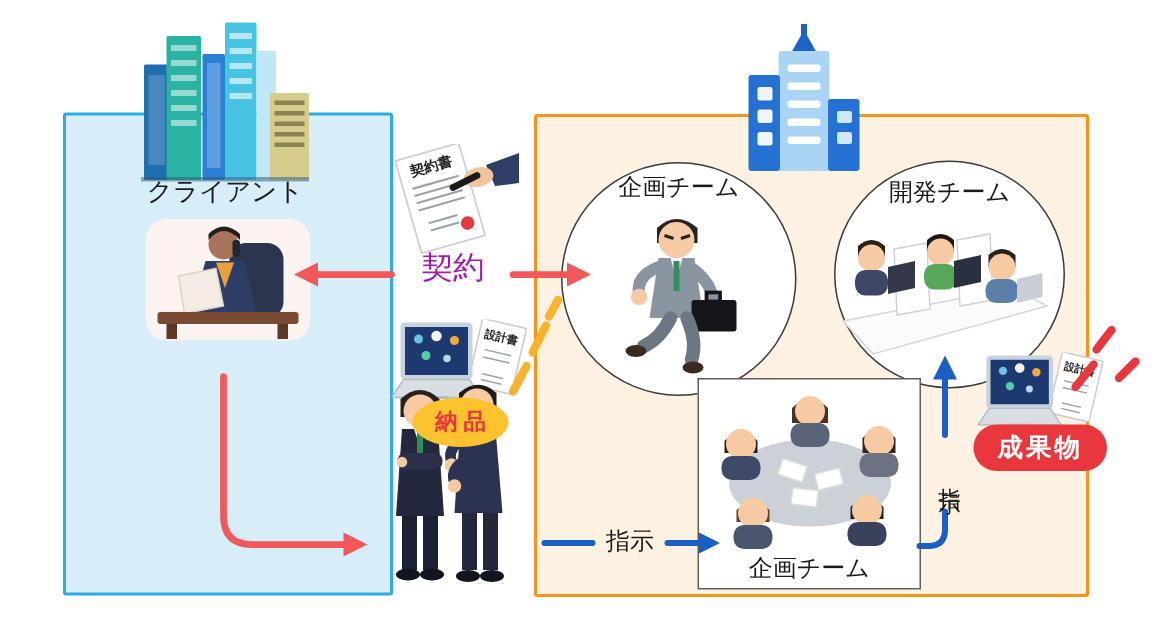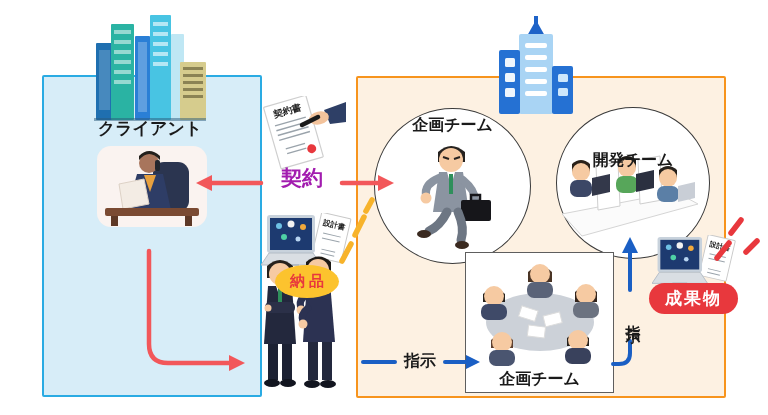--- a/index.html
+++ b/index.html
@@ -6,26 +6,26 @@
   html,body { background:#fff; }
   body { font-family:"DejaVu Sans","Liberation Sans",sans-serif; }
   #stage { position:relative; width:768px; height:415px; background:#fff; overflow:hidden; }
   .box { position:absolute; border-radius:2px; }
   #client-box { left:42px; top:75px; width:220px; height:322px; background:#d7edf8; border:2.5px solid #2aabe3; z-index:1; }
   #sier-box { left:356px; top:76px; width:370px; height:322px; background:#fdf1e2; border:2.5px solid #f7941d; z-index:1; }
   .circle { position:absolute; background:#fff; border:1.6px solid #3a3a3a; border-radius:50%; z-index:2; }
   #sales-circle { left:374px; top:108px; width:157px; height:156px; }
   #dev-circle { left:556px; top:107px; width:154px; height:152px; }
   #plan-box { position:absolute; left:465px; top:252px; width:149px; height:141px; background:#fff; border:1.5px solid #5e5e5e; z-index:2; }
-  .lbl { position:absolute; color:#1a1a1a; font-weight:bold; text-align:center; z-index:8; line-height:1.1; white-space:nowrap; }
+  .lbl { position:absolute; color:#1a1a1a; font-weight:normal; text-align:center; z-index:8; line-height:1.1; white-space:nowrap; }
   #lbl-client { left:70px; top:119px; width:160px; font-size:17px; }
   #lbl-contact { left:92px; top:230px; width:118px; font-size:17px; }
   #lbl-sier { left:487px; top:112px; width:100px; font-size:20px; }
   #lbl-sales { left:374px; top:116px; width:157px; font-size:16px; }
-  #lbl-dev { left:556px; top:119px; width:154px; font-size:16px;margin-top:32px; }
+  #lbl-dev { left:556px; top:119px; width:154px; font-size:16px; }
   #lbl-plan { left:465px; top:370px; width:149px; font-size:16px; }
   #lbl-manager { left:255px; top:390px; width:92px; font-size:17px; }
   #lbl-contract { left:263px; top:167px; width:78px; font-size:21px; color:#a21caf; }
   #lbl-instr-h { left:398px; top:352px; width:44px; font-size:16px; }
   #lbl-instr-v { left:621px; top:293px; width:20px; font-size:15px; writing-mode:vertical-rl; text-orientation:upright; letter-spacing:5px; height:50px; }
   #badge-delivery { position:absolute; left:275px; top:265px; width:64px; height:33px; background:#fcc32e;
     border-radius:50%; display:flex; align-items:center; justify-content:center; z-index:7;
     color:#e8383d; font-weight:bold; font-size:15px; letter-spacing:4px; padding-left:4px;font-family:Liberation Mono, monospace; }
   #badge-deliverable { position:absolute; left:649px; top:283px; width:89px; height:31px; background:#e8383d;
     border-radius:16px; display:flex; align-items:center; justify-content:center; z-index:7;

